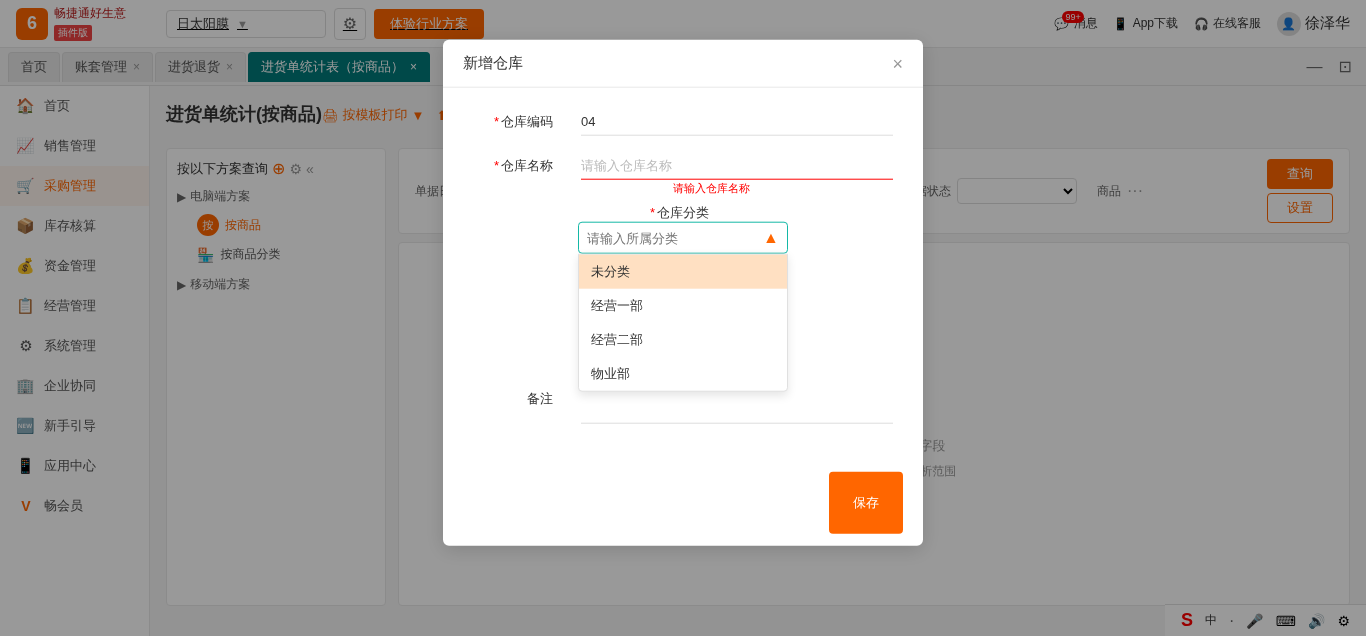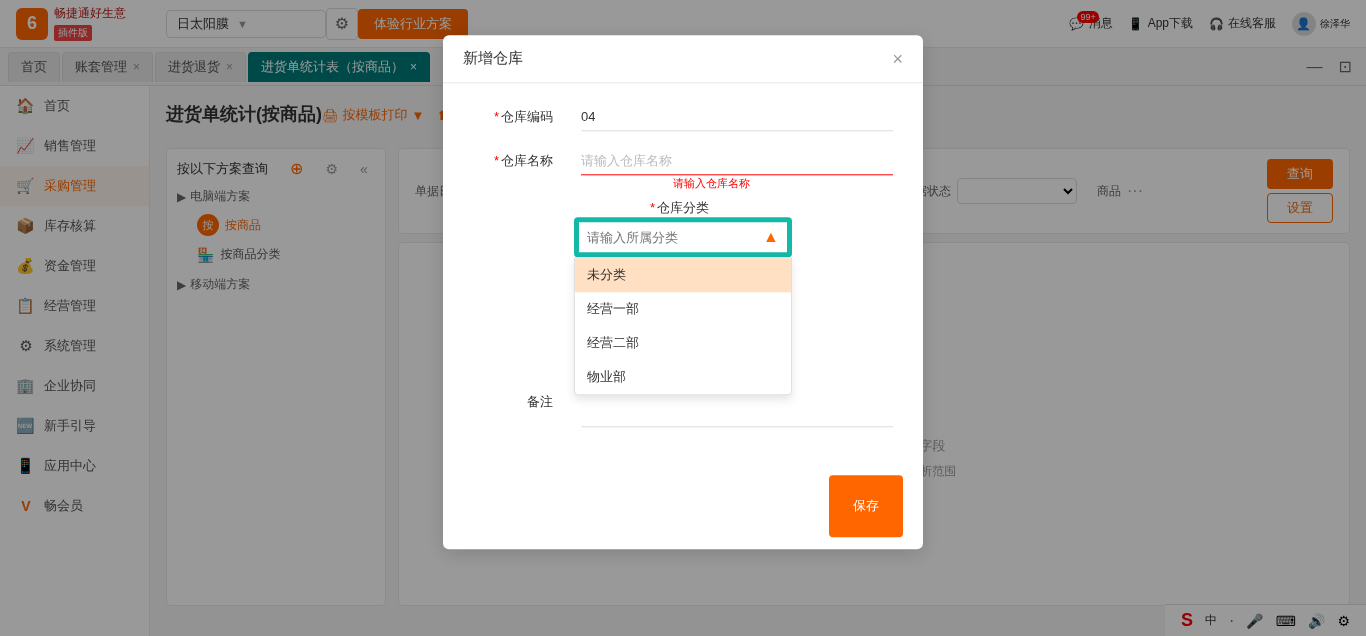--- a/index.html
+++ b/index.html
@@ -41,20 +41,22 @@
       font-size: 10px;
       padding: 1px 4px;
       border-radius: 2px;
       margin-top: 2px;
       display: inline-block;
     }
     .header-middle {
       display: flex;
       align-items: center;
       flex: 1;
+      gap: 8px;
+      text-decoration: underline;
     }
     .store-select {
       display: flex;
       align-items: center;
       border: 1px solid #ddd;
       border-radius: 4px;
       padding: 4px 10px;
       font-size: 13px;
       color: #333;
       min-width: 160px;
@@ -84,21 +86,21 @@
       margin-left: auto;
     }
     .header-right-item {
       display: flex;
       align-items: center;
       gap: 4px;
       font-size: 12px;
       color: #333;
       cursor: pointer;
     }
-    .user-name { font-size: 10px; color: #333; }
+    .user-name { font-size: 15px; color: #333; }
 
     
     .tabs-row {
       height: 38px;
       background: #f5f5f5;
       display: flex;
       align-items: center;
       padding: 0 8px;
       border-bottom: 1px solid #e0e0e0;
       gap: 2px;
@@ -309,21 +311,21 @@
       font-size: 11px;
       color: #f00;
     }
     .form-input-wrap {
       flex: 1;
       position: relative;
     }
     .dropdown-trigger {
       display: flex;
       align-items: center;
-      border: 5px solid #14b8a6;
+      border: 1px solid #14b8a6;
       border-radius: 4px;
       padding: 6px 8px;
       font-size: 13px;
       cursor: pointer;
       background: #fff;
     }
     .dropdown-trigger input {
       border: none;
       outline: none;
       flex: 1;
@@ -548,21 +550,21 @@
         <div class="toolbar-btn">
           <span>↻</span>
           <span>刷新</span>
         </div>
       </div>
     </div>
 
     <div style="display:flex;gap:12px;height:calc(100% - 60px);">
 
       <div style="width:220px;background:#fff;border:1px solid #e8e8e8;border-radius:4px;padding:10px;flex-shrink:0;overflow:auto;">
-        <div style="display:flex;align-items:center;gap:22px;margin-bottom:10px;">
+        <div style="display:flex;align-items:center;gap:4px;margin-bottom:10px;">
           <span style="font-size:13px;color:#333;font-weight:500;">按以下方案查询</span>
           <span style="color:#f60;font-size:16px;cursor:pointer;">⊕</span>
           <span style="color:#999;font-size:14px;cursor:pointer;">⚙</span>
           <span style="color:#999;font-size:14px;cursor:pointer;">«</span>
         </div>
         <div style="margin-bottom:6px;">
           <div style="font-size:12px;color:#666;margin-bottom:4px;display:flex;align-items:center;gap:4px;">
             <span>▶</span>
             <span>电脑端方案</span>
           </div>

